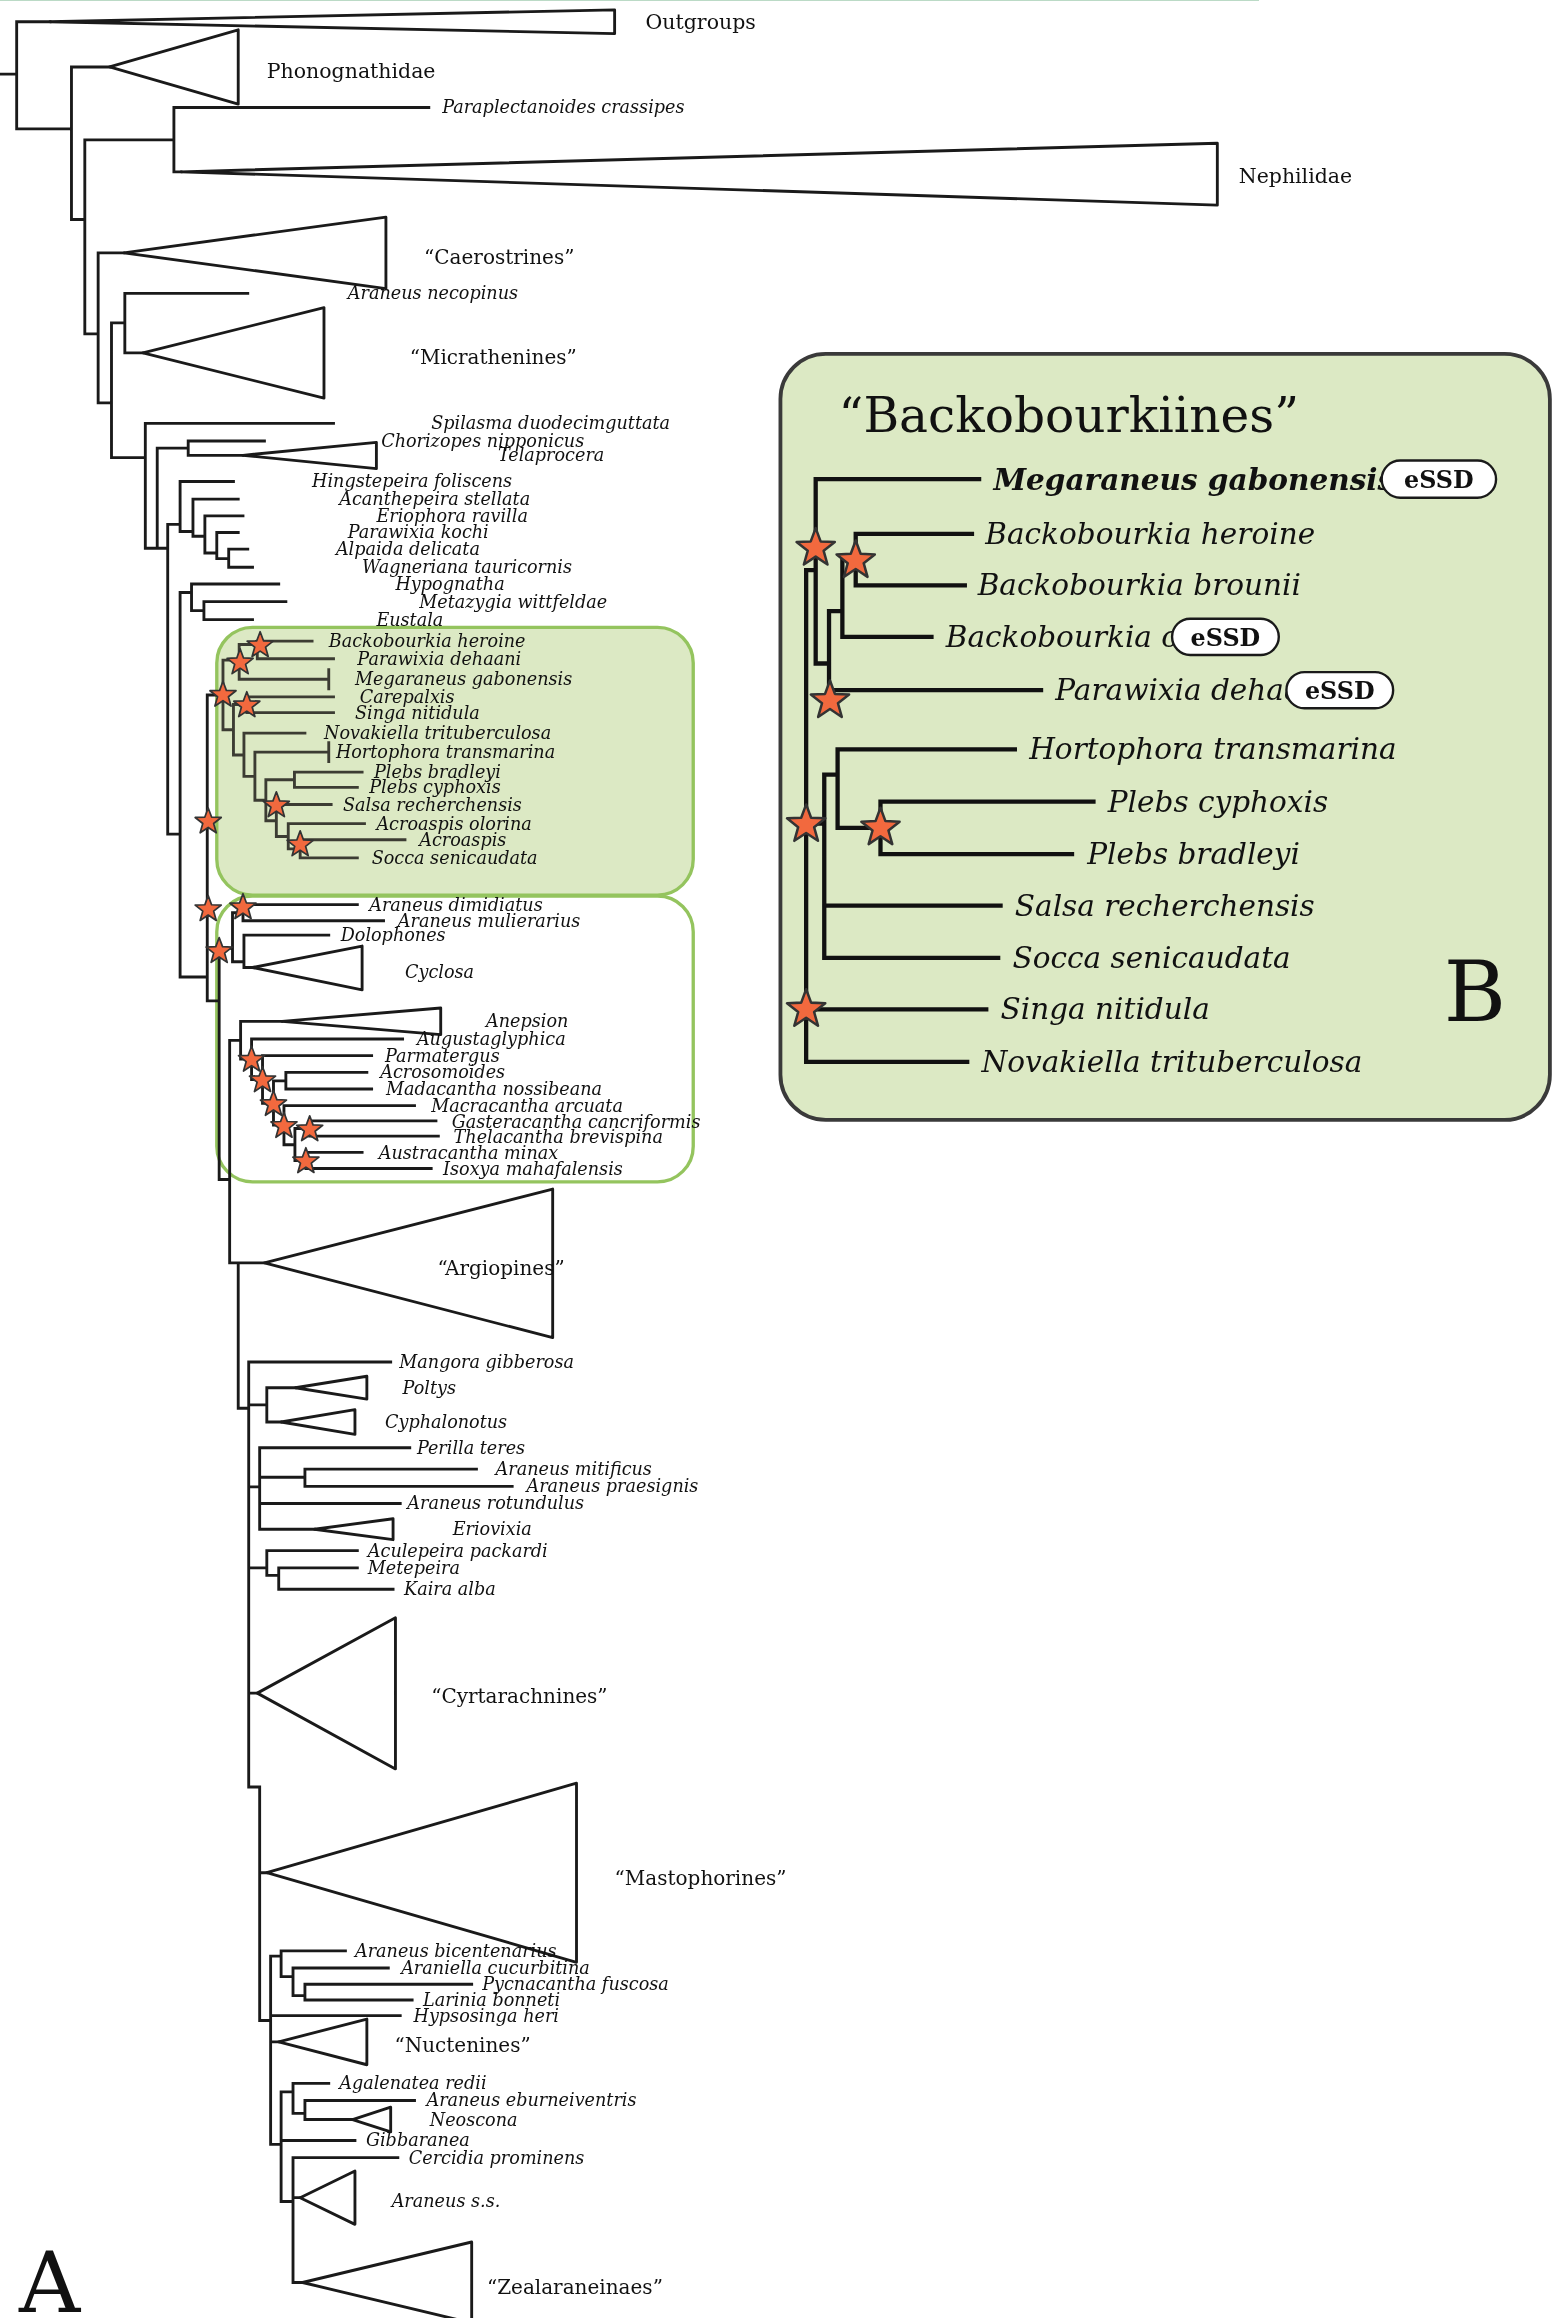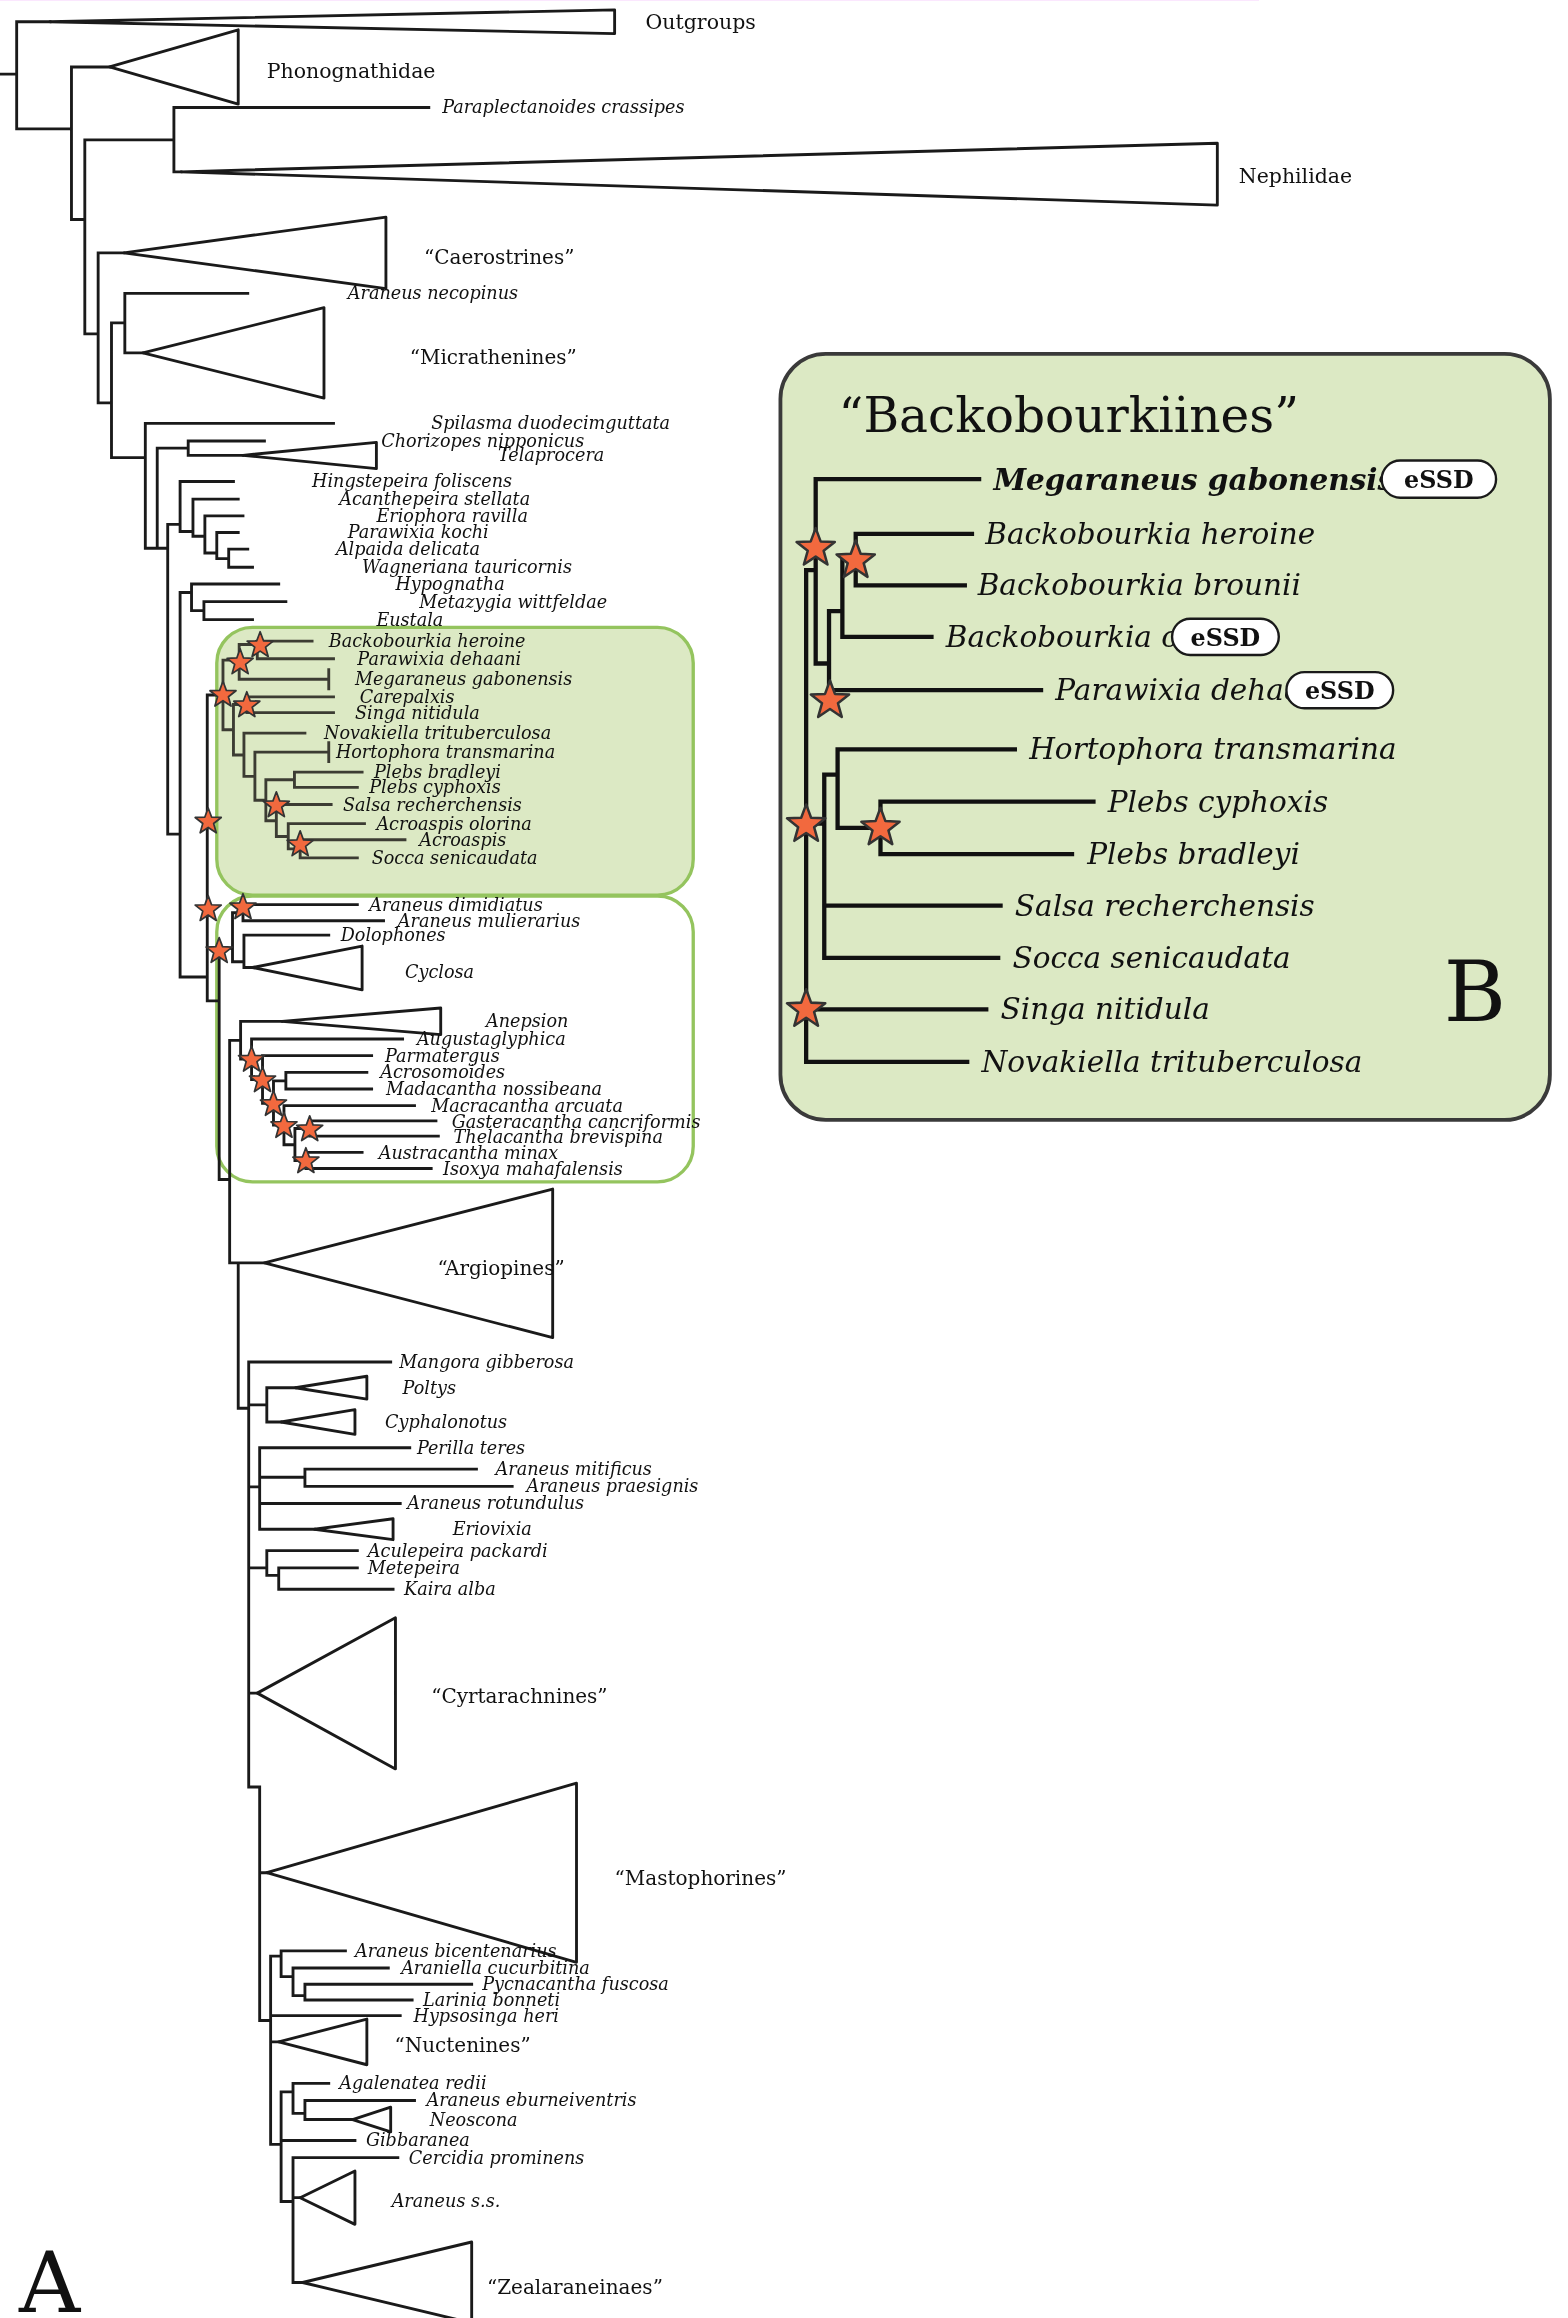--- a/index.html
+++ b/index.html
@@ -1,16 +1,16 @@
 <!DOCTYPE html>
 <html style="font-size:7.6px"><head>
 <meta charset="utf-8">
 <style>
   html,body{margin:0;padding:0;background:#ffffff;}
-  .page{position:relative;width:1259px;height:2319px;background:#f0abfc;}
+  .page{position:relative;width:1259px;height:2319px;background:#15803d;}
   svg{font-family:"DejaVu Serif","Liberation Serif",serif;}
   text{dominant-baseline:central;fill:#111;}
   .a-tip{font-size:37px;font-style:italic;}
   .a-up{font-size:43px;}
   .a-clade{font-size:42px;}
   .b-tip{font-size:62px;font-style:italic;}
   .b-bold{font-weight:bold;}
   .b-title{font-size:102px;}
   .panel-letter{font-size:178px;}
   .badge-text{font-size:50px;font-weight:bold;text-anchor:middle;}

